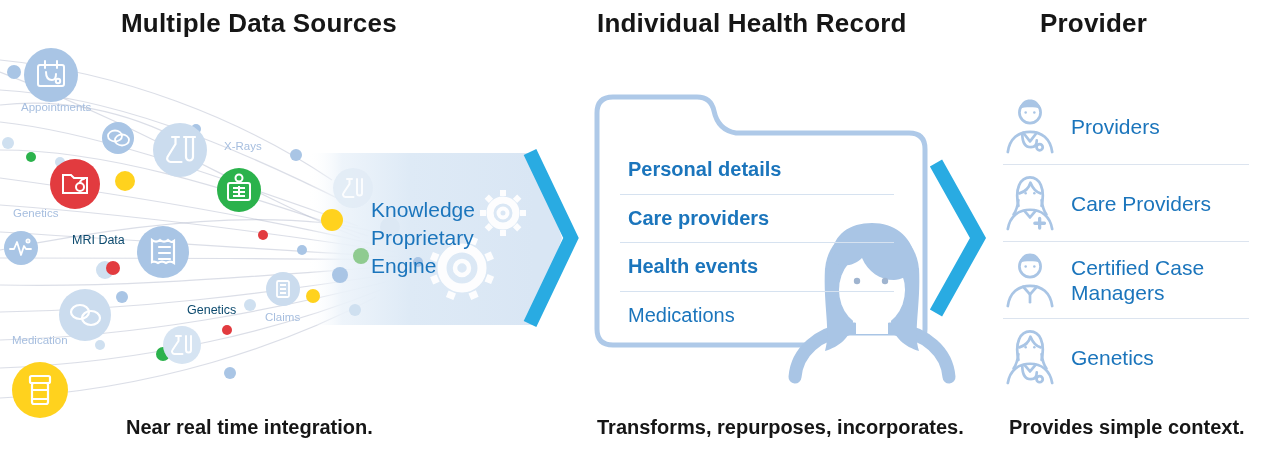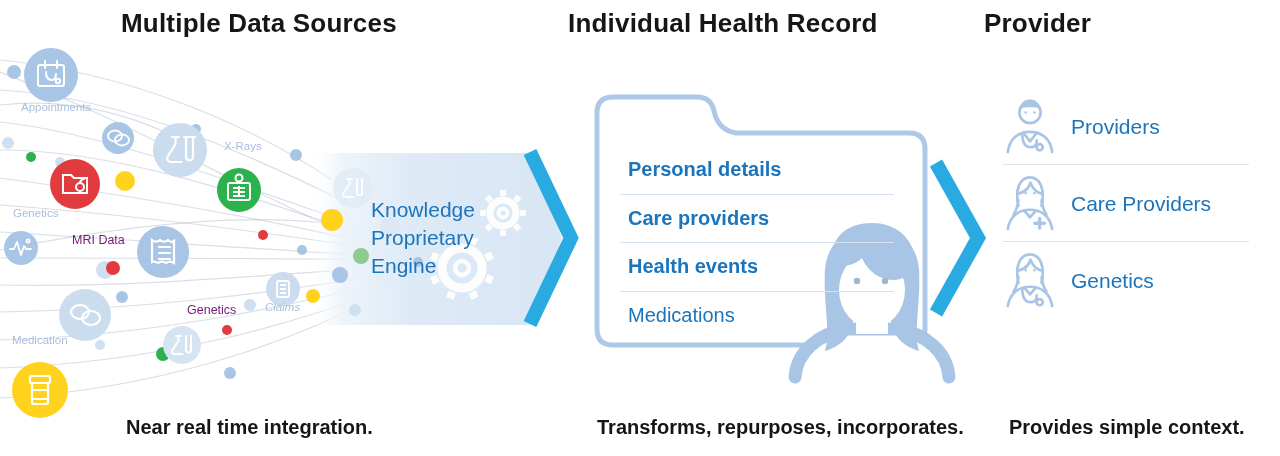--- a/index.html
+++ b/index.html
@@ -2,21 +2,21 @@
 <html><head>
 <meta charset="utf-8">
 <style>
   html,body{margin:0;padding:0;background:#fff;}
   .stage{position:relative;width:1280px;height:456px;overflow:hidden;background:#fff;
          font-family:"Liberation Sans", sans-serif;}
   .art{position:absolute;left:0;top:0;}
   .heading{position:absolute;font-size:26px;font-weight:bold;color:#161616;white-space:nowrap;letter-spacing:.2px;}
   .caption{position:absolute;font-size:20px;font-weight:bold;color:#161616;white-space:nowrap;}
   .netlabel{position:absolute;font-size:11.5px;color:#A6BEDF;white-space:nowrap;}
-  .netlabel.darker{color:#701a75;font-size:12.5px;}
+  .netlabel.darker{color:#0c4a6e;font-size:12.5px;}
   .engine-text{position:absolute;left:371px;top:196px;font-size:21px;line-height:28px;color:#1B75BC;}
   .record-list{position:absolute;left:620px;top:146px;width:274px;}
   .record-item{height:47.5px;display:flex;align-items:center;padding-left:8px;
                font-size:20px;color:#1B75BC;}
   .record-item.divided{border-bottom:1.5px solid #D6E2F0;font-weight:bold;}
   .provider-list{position:absolute;left:1003px;top:88px;width:246px;}
   .provider-row{height:76px;display:flex;align-items:center;gap:14px;}
   .provider-row + .provider-row{border-top:1px solid #DCE4EF;}
   .provider-label{font-size:21px;color:#1B75BC;width:168px;line-height:25px;}
   .picon{flex:0 0 54px;}
@@ -228,29 +228,29 @@
       <ellipse cx="872" cy="290" rx="33" ry="38" fill="#fff"></ellipse>
       <path d="M832,262 C830,236 848,223 872,223 C898,223 916,240 916,268 C910,276 900,280 894,280 C880,280 868,272 862,258 C854,266 842,268 832,262 Z" fill="#A9C5E5"></path>
       <circle cx="857" cy="281" r="3.2" fill="#9FB4CF"></circle>
       <circle cx="885" cy="281" r="3.2" fill="#9FB4CF"></circle>
     </g>
 
     <polyline points="936,163 978,238 936,313" fill="none" stroke="#29ABE2" stroke-width="14"></polyline>
   </svg>
 
   <div class="heading" style="left:121px;top:8px;">Multiple Data Sources</div>
-  <div class="heading" style="left:568px;top:8px;">Individual Health Record</div>
-  <div class="heading" style="left:984px;top:8px;">Provider</div>
+  <div class="heading" style="left:597px;top:8px;">Individual Health Record</div>
+  <div class="heading" style="left:1040px;top:8px;">Provider</div>
 
   <div class="netlabel" style="left:21px;top:101px;">Appointments</div>
   <div class="netlabel" style="left:224px;top:140px;">X-Rays</div>
   <div class="netlabel" style="left:13px;top:207px;">Genetics</div>
   <div class="netlabel darker" style="left:72px;top:233px;">MRI Data</div>
   <div class="netlabel darker" style="left:187px;top:303px;">Genetics</div>
-  <div class="netlabel" style="left:265px;top:301px;font-style:italic;">Claims</div>
+  <div class="netlabel" style="left:265px;top:311px;">Claims</div>
   <div class="netlabel" style="left:12px;top:334px;">Medication</div>
 
   <div class="engine-text">
     <div>Knowledge</div>
     <div>Proprietary</div>
     <div>Engine</div>
   </div>
 
   <div class="record-list">
     <div class="record-item divided">Personal details</div>
@@ -286,20 +286,34 @@
           <path d="M17,21 C24,19 27,15 28.5,10 C31,16 35,20 39,21"></path>
           <path d="M16,28 C15,36 13,40 11,43 M40,28 C41,36 43,40 45,43"></path>
           <path d="M38,47 V57 M33,52 H43" stroke-width="3.4"></path>
         </g>
         <circle cx="23.5" cy="21" r="1.3" fill="#A9C5E5"></circle>
         <circle cx="32.5" cy="21" r="1.3" fill="#A9C5E5"></circle>
       </svg>
       <div class="provider-label">Care Providers</div>
     </div>
 
+    <div class="provider-row">
+      <svg class="picon" width="54" height="62" viewBox="0 0 56 62">
+        <g stroke="#A9C5E5" stroke-width="2.8" fill="none" stroke-linecap="round" stroke-linejoin="round">
+          <path d="M5,58 C7,44 16,37 28,37 C40,37 49,44 51,58" fill="#fff"></path>
+          <path d="M21,38 L28,46 L35,38"></path>
+          <path d="M28,46 V54"></path>
+          <circle cx="28" cy="17" r="11" fill="#fff"></circle>
+          <path d="M17,13 C19,6 23,3.5 28,3.5 C33,3.5 37,6 39,13 C33,11 23,11 17,13 Z" fill="#A9C5E5" stroke="none"></path>
+        </g>
+        <circle cx="23.5" cy="17" r="1.3" fill="#A9C5E5"></circle>
+        <circle cx="32.5" cy="17" r="1.3" fill="#A9C5E5"></circle>
+      </svg>
+      <div class="provider-label">Certified Case Managers</div>
+    </div>
 
     <div class="provider-row">
       <svg class="picon" width="54" height="62" viewBox="0 0 56 62">
         <g stroke="#A9C5E5" stroke-width="2.8" fill="none" stroke-linecap="round" stroke-linejoin="round">
           <path d="M5,58 C7,45 16,38 28,38 C40,38 49,45 51,58" fill="#fff"></path>
           <path d="M22,39 L28,46 L34,39"></path>
           <path d="M16,34 C12,16 18,4.5 28,4.5 C38,4.5 44,16 40,34" fill="#fff"></path>
           <path d="M17,21 C24,19 27,15 28.5,10 C31,16 35,20 39,21"></path>
           <path d="M16,28 C15,36 13,40 11,43 M40,28 C41,36 43,40 45,43"></path>
           <path d="M20,40 C20,50 24,54 29,54 C33,54 35,51 35,47"></path>

